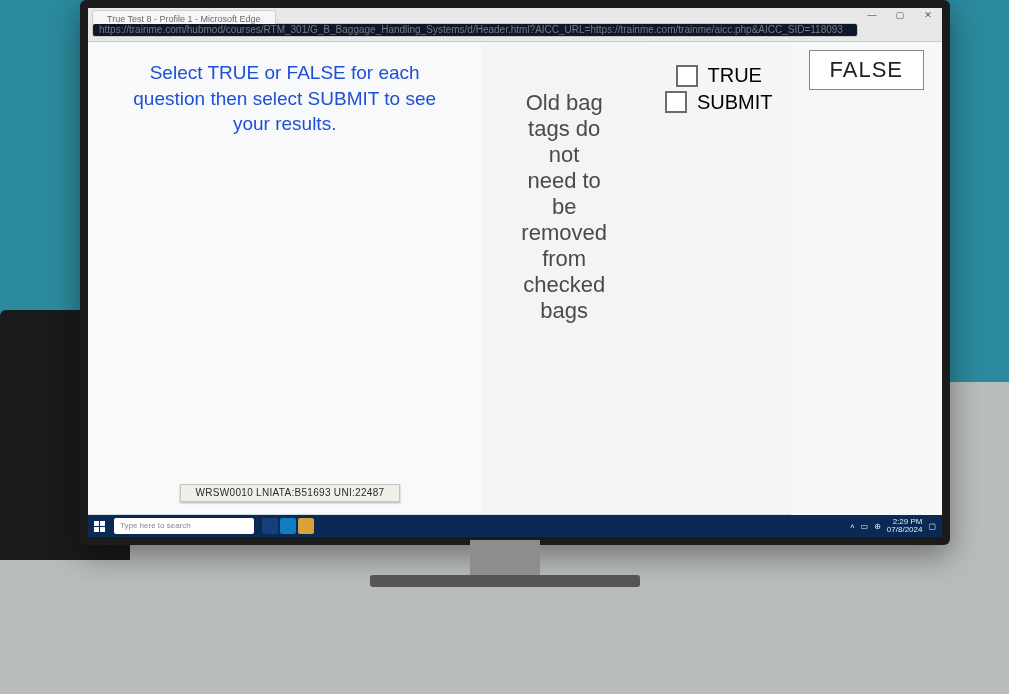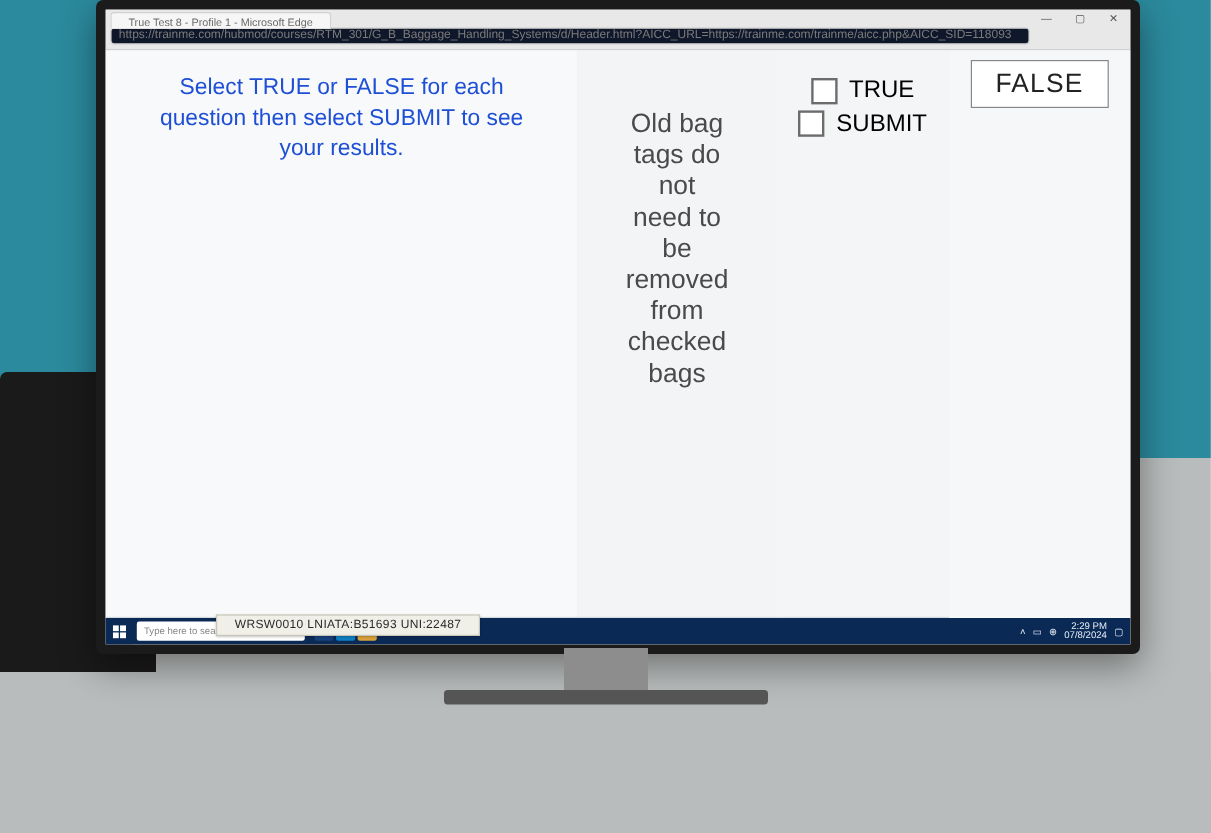--- a/index.html
+++ b/index.html
@@ -97,21 +97,21 @@
   }
   .tb-icons { display:flex; gap:2px; margin-left:8px; }
   .tb-ico { width:16px; height:16px; background:#16407c; border-radius:2px; }
   .tb-ico.edge { background:#0e7fc1; }
   .tb-ico.folder { background:#d9a13a; }
   .tb-spacer { flex:1; }
   .tb-tray { display:flex; align-items:center; gap:6px; padding-right:6px; font-size:8px; }
   .tb-clock { text-align:right; line-height:1; }
 
   .asset-label {
-    position:absolute; left:180px; top:512px; width:220px; height:18px;
+    position:absolute; left:180px; top:484px; width:220px; height:18px;
     background:#f0efe8; border:1px solid #c8c6b8; font-size:10px; color:#2a2a2a;
     text-align:center; line-height:16px; letter-spacing:.3px;
     box-shadow:0 1px 2px rgba(0,0,0,.3);
   }
   .hp-logo {
     position:absolute; left:505px; top:540px; color:#7f1d1d; font-style:italic;
     font-size:13px; font-family:Georgia,serif; letter-spacing:-1px;
   }
 </style>
 </head>

